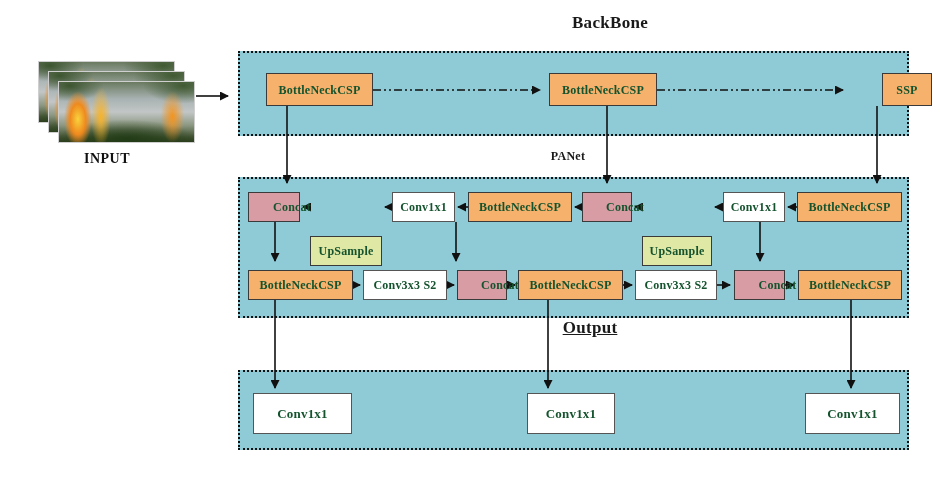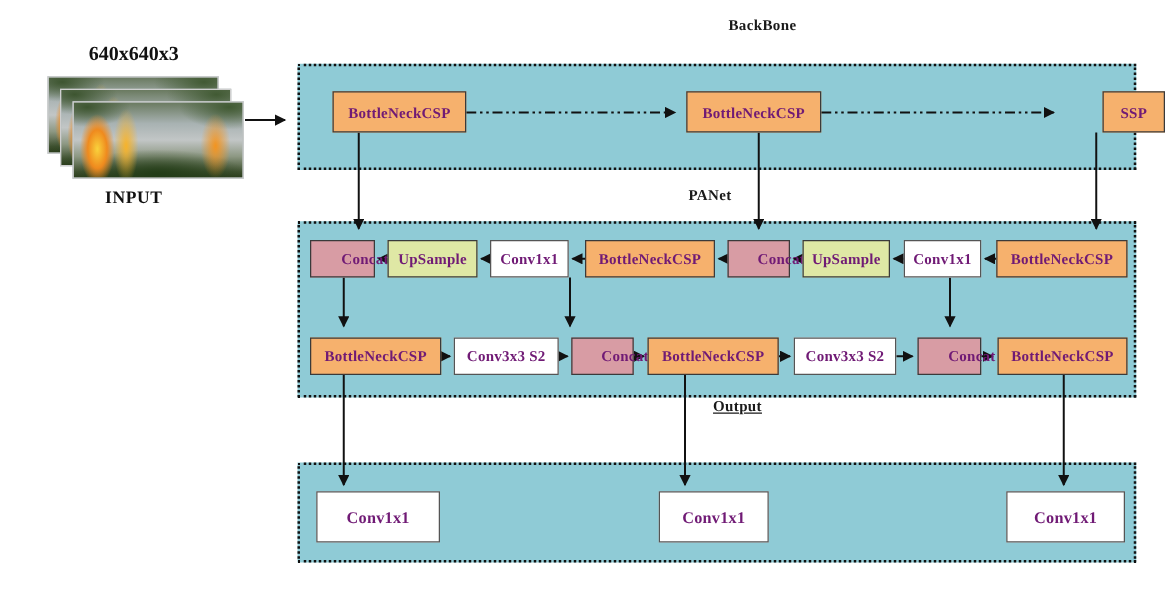--- a/index.html
+++ b/index.html
@@ -10,35 +10,35 @@
   .section{
     position:absolute;left:238px;width:667px;
     background:var(--section-bg,#8FCBD6);
     border:2px dotted #111;
     z-index:1;
   }
   .sec-backbone{top:51px;height:81px;}
   .sec-panet{top:177px;height:137px;}
   .sec-output{top:370px;height:76px;}
   .sec-title{
-    position:absolute;font-weight:bold;font-size:12px;color:#1a1a1a;
+    position:absolute;font-weight:bold;font-size:17px;color:#1a1a1a;
     text-align:center;z-index:2;letter-spacing:0.3px;
   }
   .t-backbone{left:545px;top:13px;width:130px;}
   .t-panet{left:533px;top:149px;width:70px;font-size:12px;}
   .t-output{left:550px;top:318px;width:80px;text-decoration:underline;}
   .node{
     position:absolute;display:flex;align-items:center;justify-content:center;
     border:1px solid var(--node-border,#3a3a3a);
     font-weight:bold;font-size:12px;line-height:1;letter-spacing:0.2px;
-    color:#701a75;z-index:6;box-sizing:border-box;white-space:nowrap;
+    color:#14532d;z-index:6;box-sizing:border-box;white-space:nowrap;
   }
   .c-orange{background:var(--bottleneck-fill,#F6B16D);}
   .c-pink{background:var(--concat-fill,#D89CA4);padding-left:36px;}
-  .c-green{background:var(--upsample-fill,#DFE8A5);}
+  .c-green{background:var(--upsample-fill,#DFE8A5);margin-top:44px;}
   .c-white{background:var(--conv-fill,#FFFFFF);border-color:#555;}
   .row1{top:192px;height:30px;}
   .row2{top:270px;height:30px;}
   .rowbb{top:73px;height:33px;}
   .rowout{top:393px;height:41px;font-size:13px;}
   #overlay{position:absolute;left:0;top:0;z-index:4;pointer-events:none;}
   .ln{stroke:var(--arrow,#111111);stroke-width:1.6;fill:none;}
   .dashdot{stroke-dasharray:8 3 2 3 2 3;}
   
   .frame{
@@ -54,21 +54,20 @@
       linear-gradient(180deg, #6a7a60 0%, #a8b2b2 28%, #c2c6c6 50%, #8d9883 72%, #3f5130 92%, #2c3e1d 100%);
   }
   .lbl-size{position:absolute;left:52px;top:35px;width:110px;font-weight:bold;font-size:16px;text-align:center;}
   .lbl-input{position:absolute;left:84px;top:151px;width:66px;font-weight:bold;font-size:14px;text-align:left;letter-spacing:0.5px;}
 </style>
 </head>
 <body>
 
 <div id="canvas">
 
-  <div class="lbl-size">640x640x3</div>
   <div class="frame" style="left:38px;top:61px;z-index:1;"></div>
   <div class="frame" style="left:48px;top:71px;z-index:2;"></div>
   <div class="frame" style="left:58px;top:81px;z-index:3;"></div>
   <div class="lbl-input">INPUT</div>
 
   <div class="section sec-backbone"></div>
   <div class="section sec-panet"></div>
   <div class="section sec-output"></div>
 
   <div class="sec-title t-backbone">BackBone</div>

